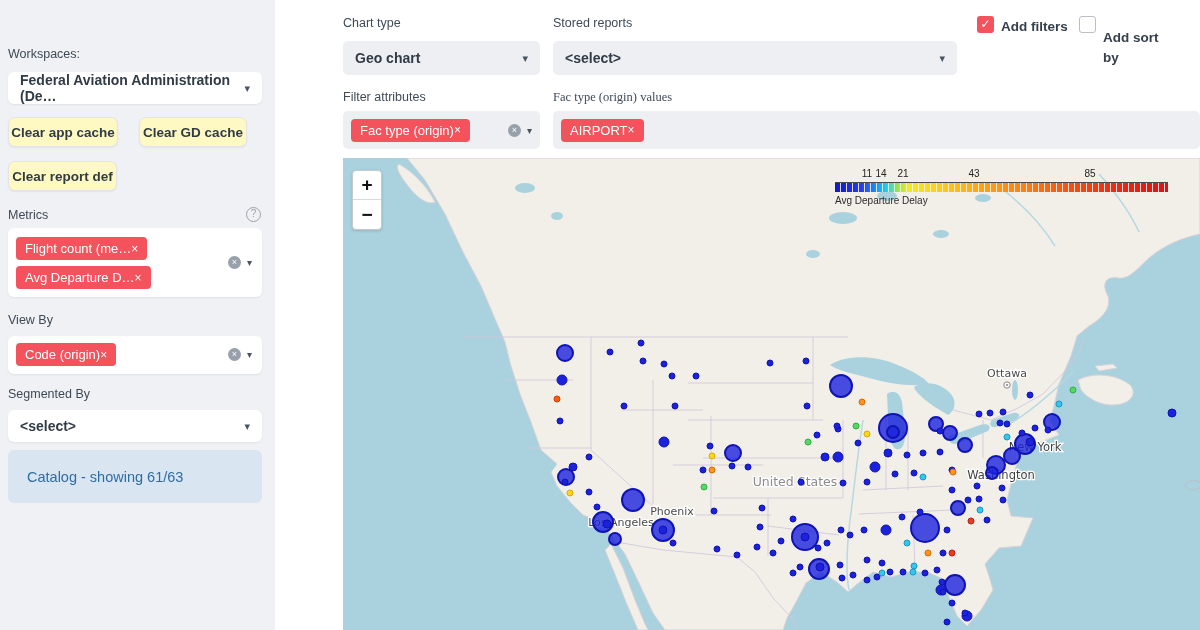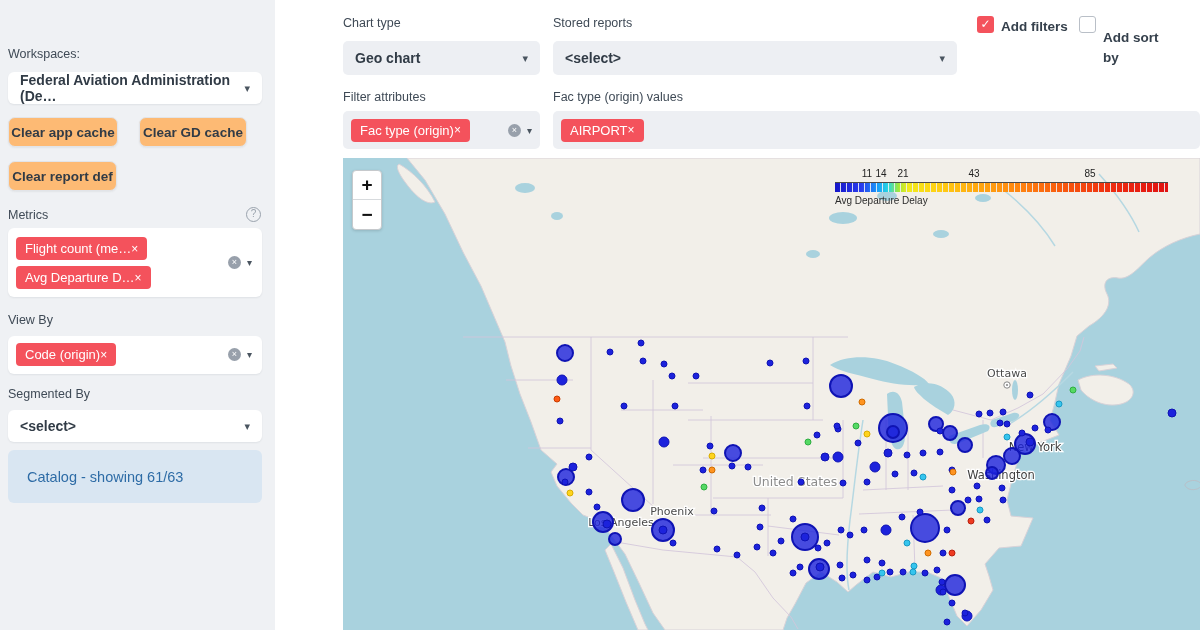--- a/index.html
+++ b/index.html
@@ -5,21 +5,21 @@
   * { margin:0; padding:0; box-sizing:border-box; }
   html,body { width:1200px; height:630px; overflow:hidden; background:#fff;
     font-family:"Liberation Sans","DejaVu Sans",sans-serif; }
 
   
   #sidebar { position:absolute; left:0; top:0; width:275px; height:630px; background:#eff1f4; }
   .side-label { position:absolute; font-size:12.5px; color:#3f4a56; }
   .card { position:absolute; background:#fff; border-radius:6px; box-shadow:0 1px 2px rgba(20,30,40,.07); }
   .sel { display:flex; align-items:center; padding:0 12px; font-size:14px; font-weight:600; color:#313b46; cursor:pointer; }
   .sel .caret { margin-left:auto; font-size:11px; color:#4a5560; }
-  .btn { position:absolute; background:#fdba74; border:1px solid #e2e4e8; border-radius:7px;
+  .btn { position:absolute; background:#fef9c3; border:1px solid #e2e4e8; border-radius:7px;
     box-shadow:0 1px 2px rgba(20,30,40,.06); font-size:13.5px; font-weight:600; color:#313b46;
     display:flex; align-items:center; justify-content:center; cursor:pointer; }
   .chip { display:inline-flex; align-items:center; gap:0; height:23px; padding:0 9px;
     background:#f4525c; color:#fff; font-size:13px; border-radius:4px; white-space:nowrap; }
   .chip .x { font-size:12px; cursor:pointer; }
   .clearcaret { position:absolute; display:flex; align-items:center; gap:6px; }
   .clearcircle { width:13px; height:13px; border-radius:50%; background:#98a0ab; color:#fff;
     font-size:9px; line-height:13px; text-align:center; cursor:pointer; }
   .smallcaret { font-size:10px; color:#4a5560; cursor:pointer; }
   .help { position:absolute; width:15px; height:15px; border:1.4px solid #9aa3ad; border-radius:50%;
@@ -132,21 +132,21 @@
   <div class="chip">
     <span>Fac type (origin)</span>
     <span class="x">×</span>
   </div>
   <div style="margin-left:auto; display:flex; align-items:center; gap:6px;">
     <span class="clearcircle">×</span>
     <span class="smallcaret">▾</span>
   </div>
 </div>
 
-<div class="tb-label" style="left:553px; top:90px;">Fac type (origin) values</div>
+<div class="tb-label" style="left:553px; top:90px;font-family:Liberation Serif, serif;">Fac type (origin) values</div>
 <div class="gbox" style="left:553px; top:111px; width:647px; height:38px;">
   <div class="chip">
     <span>AIRPORT</span>
     <span class="x">×</span>
   </div>
 </div>
 
 <div id="map">
   <svg id="map-svg" width="857" height="472" viewBox="0 0 857 472">
       <rect x="0" y="0" width="857" height="472" fill="#a9d2de"></rect>

